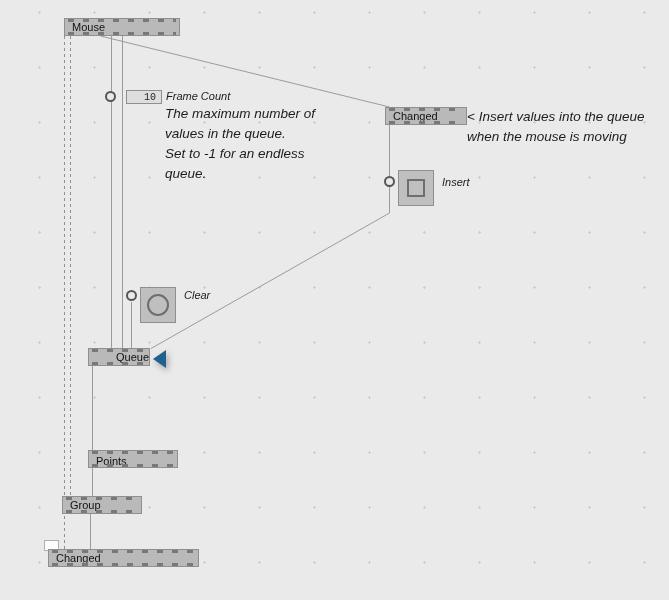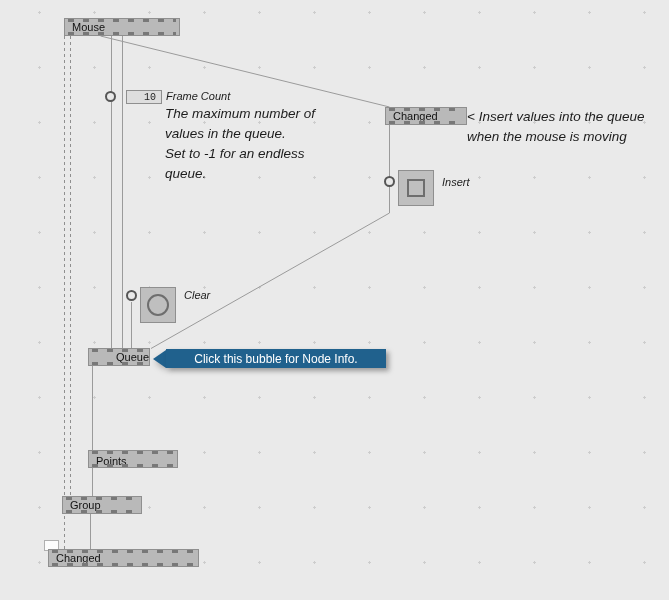--- a/index.html
+++ b/index.html
@@ -121,23 +121,20 @@
   <div class="pin-dot" style="left:126px;top:290px;"></div>
   <div class="comment small" style="left:184px;top:289px;">Clear</div>
 
   <div class="node" style="left:88px;top:348px;width:62px;justify-content:flex-end;">
     <div class="pins top"></div>
     <span class="nlabel">Queue</span>
     <div class="pins bottom"></div>
   </div>
 
   <div class="bubble-tip" style="left:153px;top:349.5px;"></div>
-  <div class="bubble" style="left:166px;top:349px;width:200px;">
-    <span>Click this bubble for Node Info.</span>
-  </div>
 
   <div class="node" style="left:88px;top:450px;width:90px;align-items:flex-end;">
     <div class="pins top"></div>
     <span class="nlabel">Points</span>
     <div class="pins bottom"></div>
   </div>
 
   <div class="node" style="left:62px;top:496px;width:80px;">
     <div class="pins top"></div>
     <span class="nlabel">Group</span>

